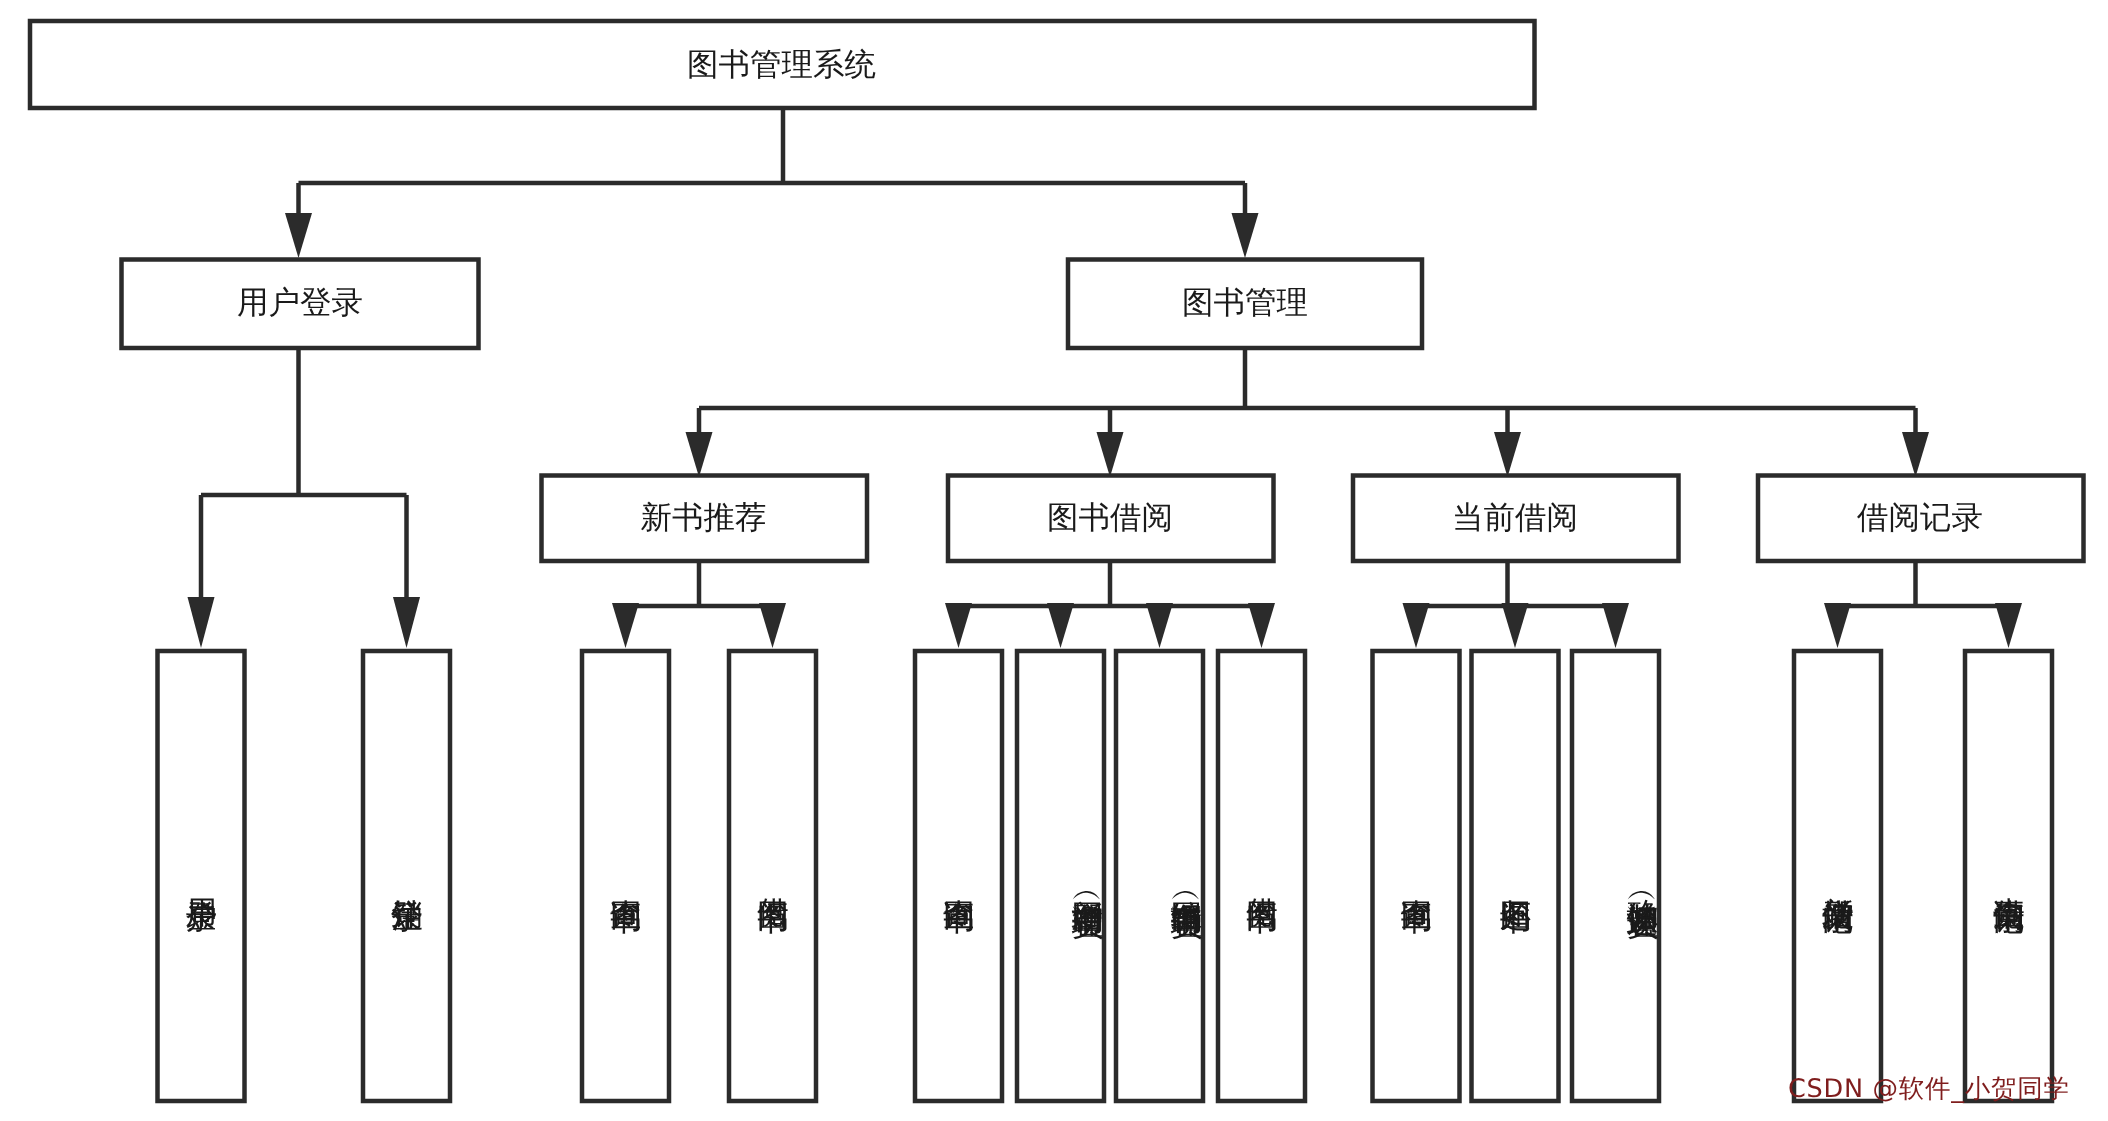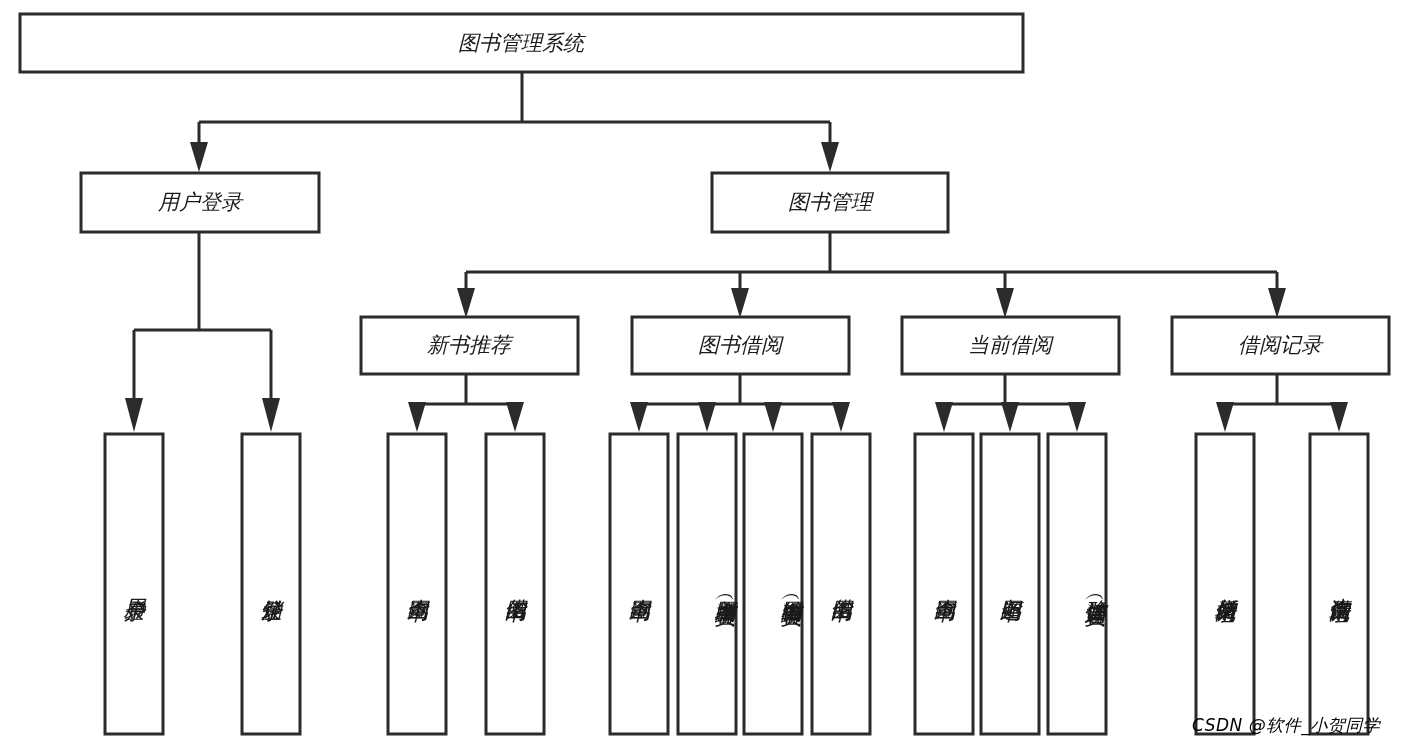--- a/index.html
+++ b/index.html
@@ -11,21 +11,20 @@
     width: 1405px;
     height: 747px;
     font-family: "DejaVu Sans", "Liberation Sans", sans-serif;
     overflow: hidden;
   }
   #diagram-root {
     position: relative;
     width: 1219px;
     height: 747px;
     background: #ffffff;
-    font-style: italic;
   }
   svg#tree-svg {
     position: absolute;
     top: 0; left: 0;
     width: 1405px;
     height: 747px;
   }
   .node-box {
     fill: #ffffff;
     stroke: #2b2b2b;
@@ -65,21 +64,21 @@
   }
   .vlabel.center-v {
     align-items: center;
   }
   .watermark {
     position: absolute;
     left: 1192px;
     top: 714px;
     font-family: "DejaVu Sans", "Liberation Sans", sans-serif;
     font-size: 17px;
-    color: #000000;
+    color: #7f1d1d;
     white-space: nowrap;
     letter-spacing: 0.5px;
   }
 </style>
 </head>
 <body>
 
 <div id="diagram-root">
 
   <svg id="tree-svg" viewBox="0 0 1405 747">

